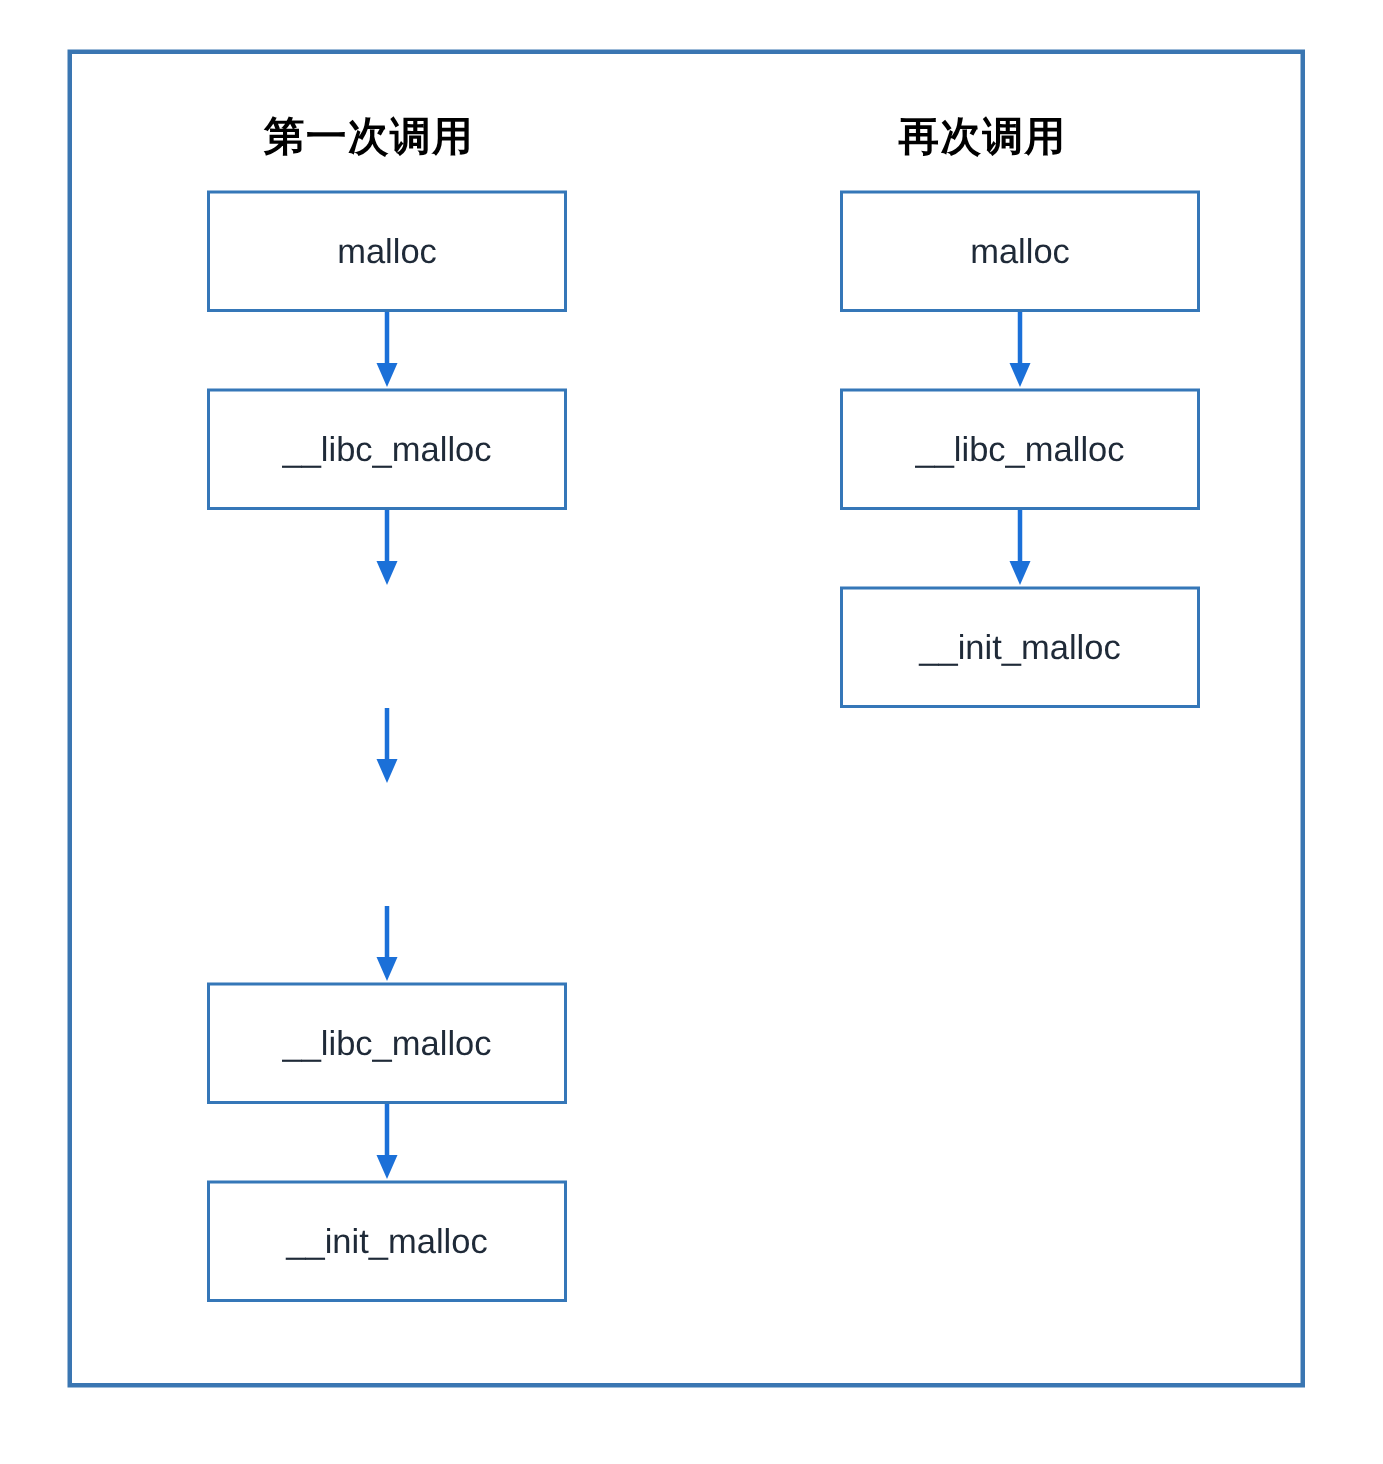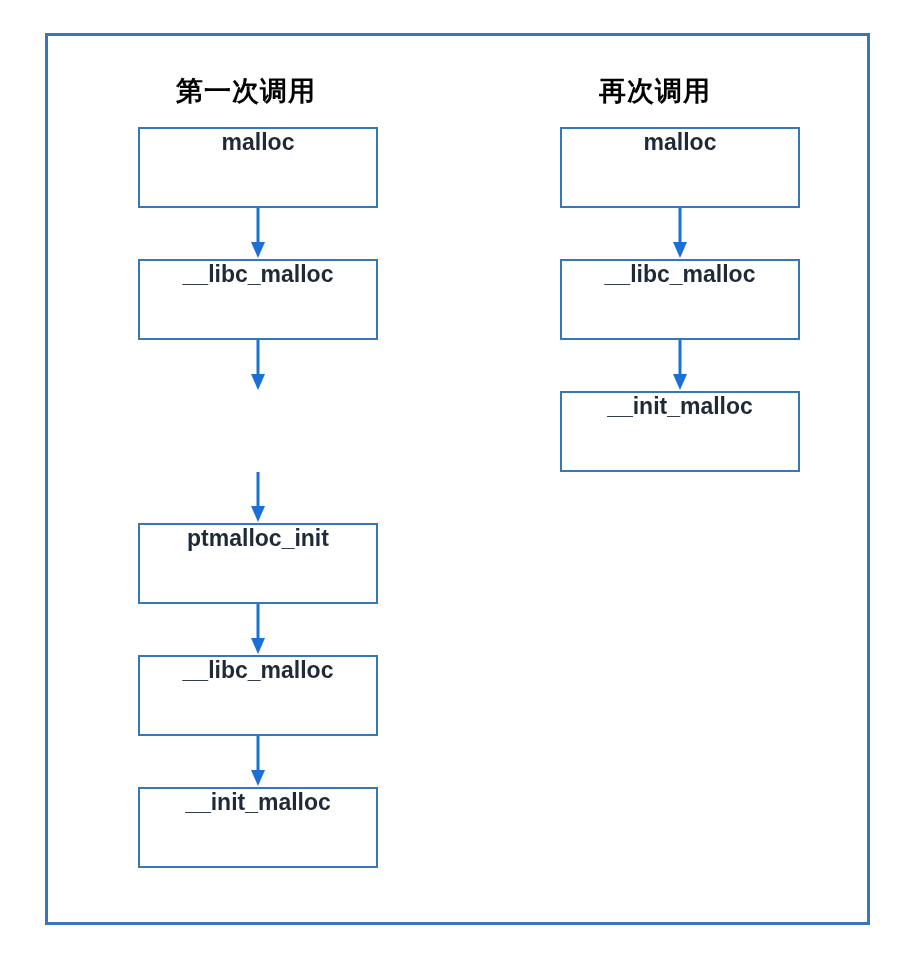--- a/index.html
+++ b/index.html
@@ -41,24 +41,24 @@
   .col-title.left  { left: 114px; }
   .col-title.right { left: 523px; }
   .node {
     position: absolute;
     width: 240px;
     height: 81px;
     border: 2px solid var(--node-border, #3577B8);
     box-sizing: border-box;
     background: #ffffff;
     display: flex;
+    align-items: center;
     justify-content: center;
     font-size: 23px;
     color: var(--node-text, #1F2A38);
-    font-weight: bold;
   }
   .node.colL { left: 126px; }
   .node.colR { left: 548px; }
   .arrow {
     position: absolute;
     width: 18px;
     height: 51px;
   }
   .arrow.colL { left: 237px; }
   .arrow.colR { left: 659px; }
@@ -95,23 +95,20 @@
       </svg>
   </div>
 
   <div class="arrow colL" style="top:472px">
     <svg width="18" height="51" viewBox="0 0 18 51">
         <line x1="9" y1="0" x2="9" y2="36"></line>
         <path d="M2,34 L16,34 L9,50 Z"></path>
       </svg>
   </div>
 
-  <div class="node colL" style="top:523px">
-    <span>ptmalloc_init</span>
-  </div>
   <div class="arrow colL" style="top:604px">
     <svg width="18" height="51" viewBox="0 0 18 51">
         <line x1="9" y1="0" x2="9" y2="36"></line>
         <path d="M2,34 L16,34 L9,50 Z"></path>
       </svg>
   </div>
 
   <div class="node colL" style="top:655px">
     <span>__libc_malloc</span>
   </div>

